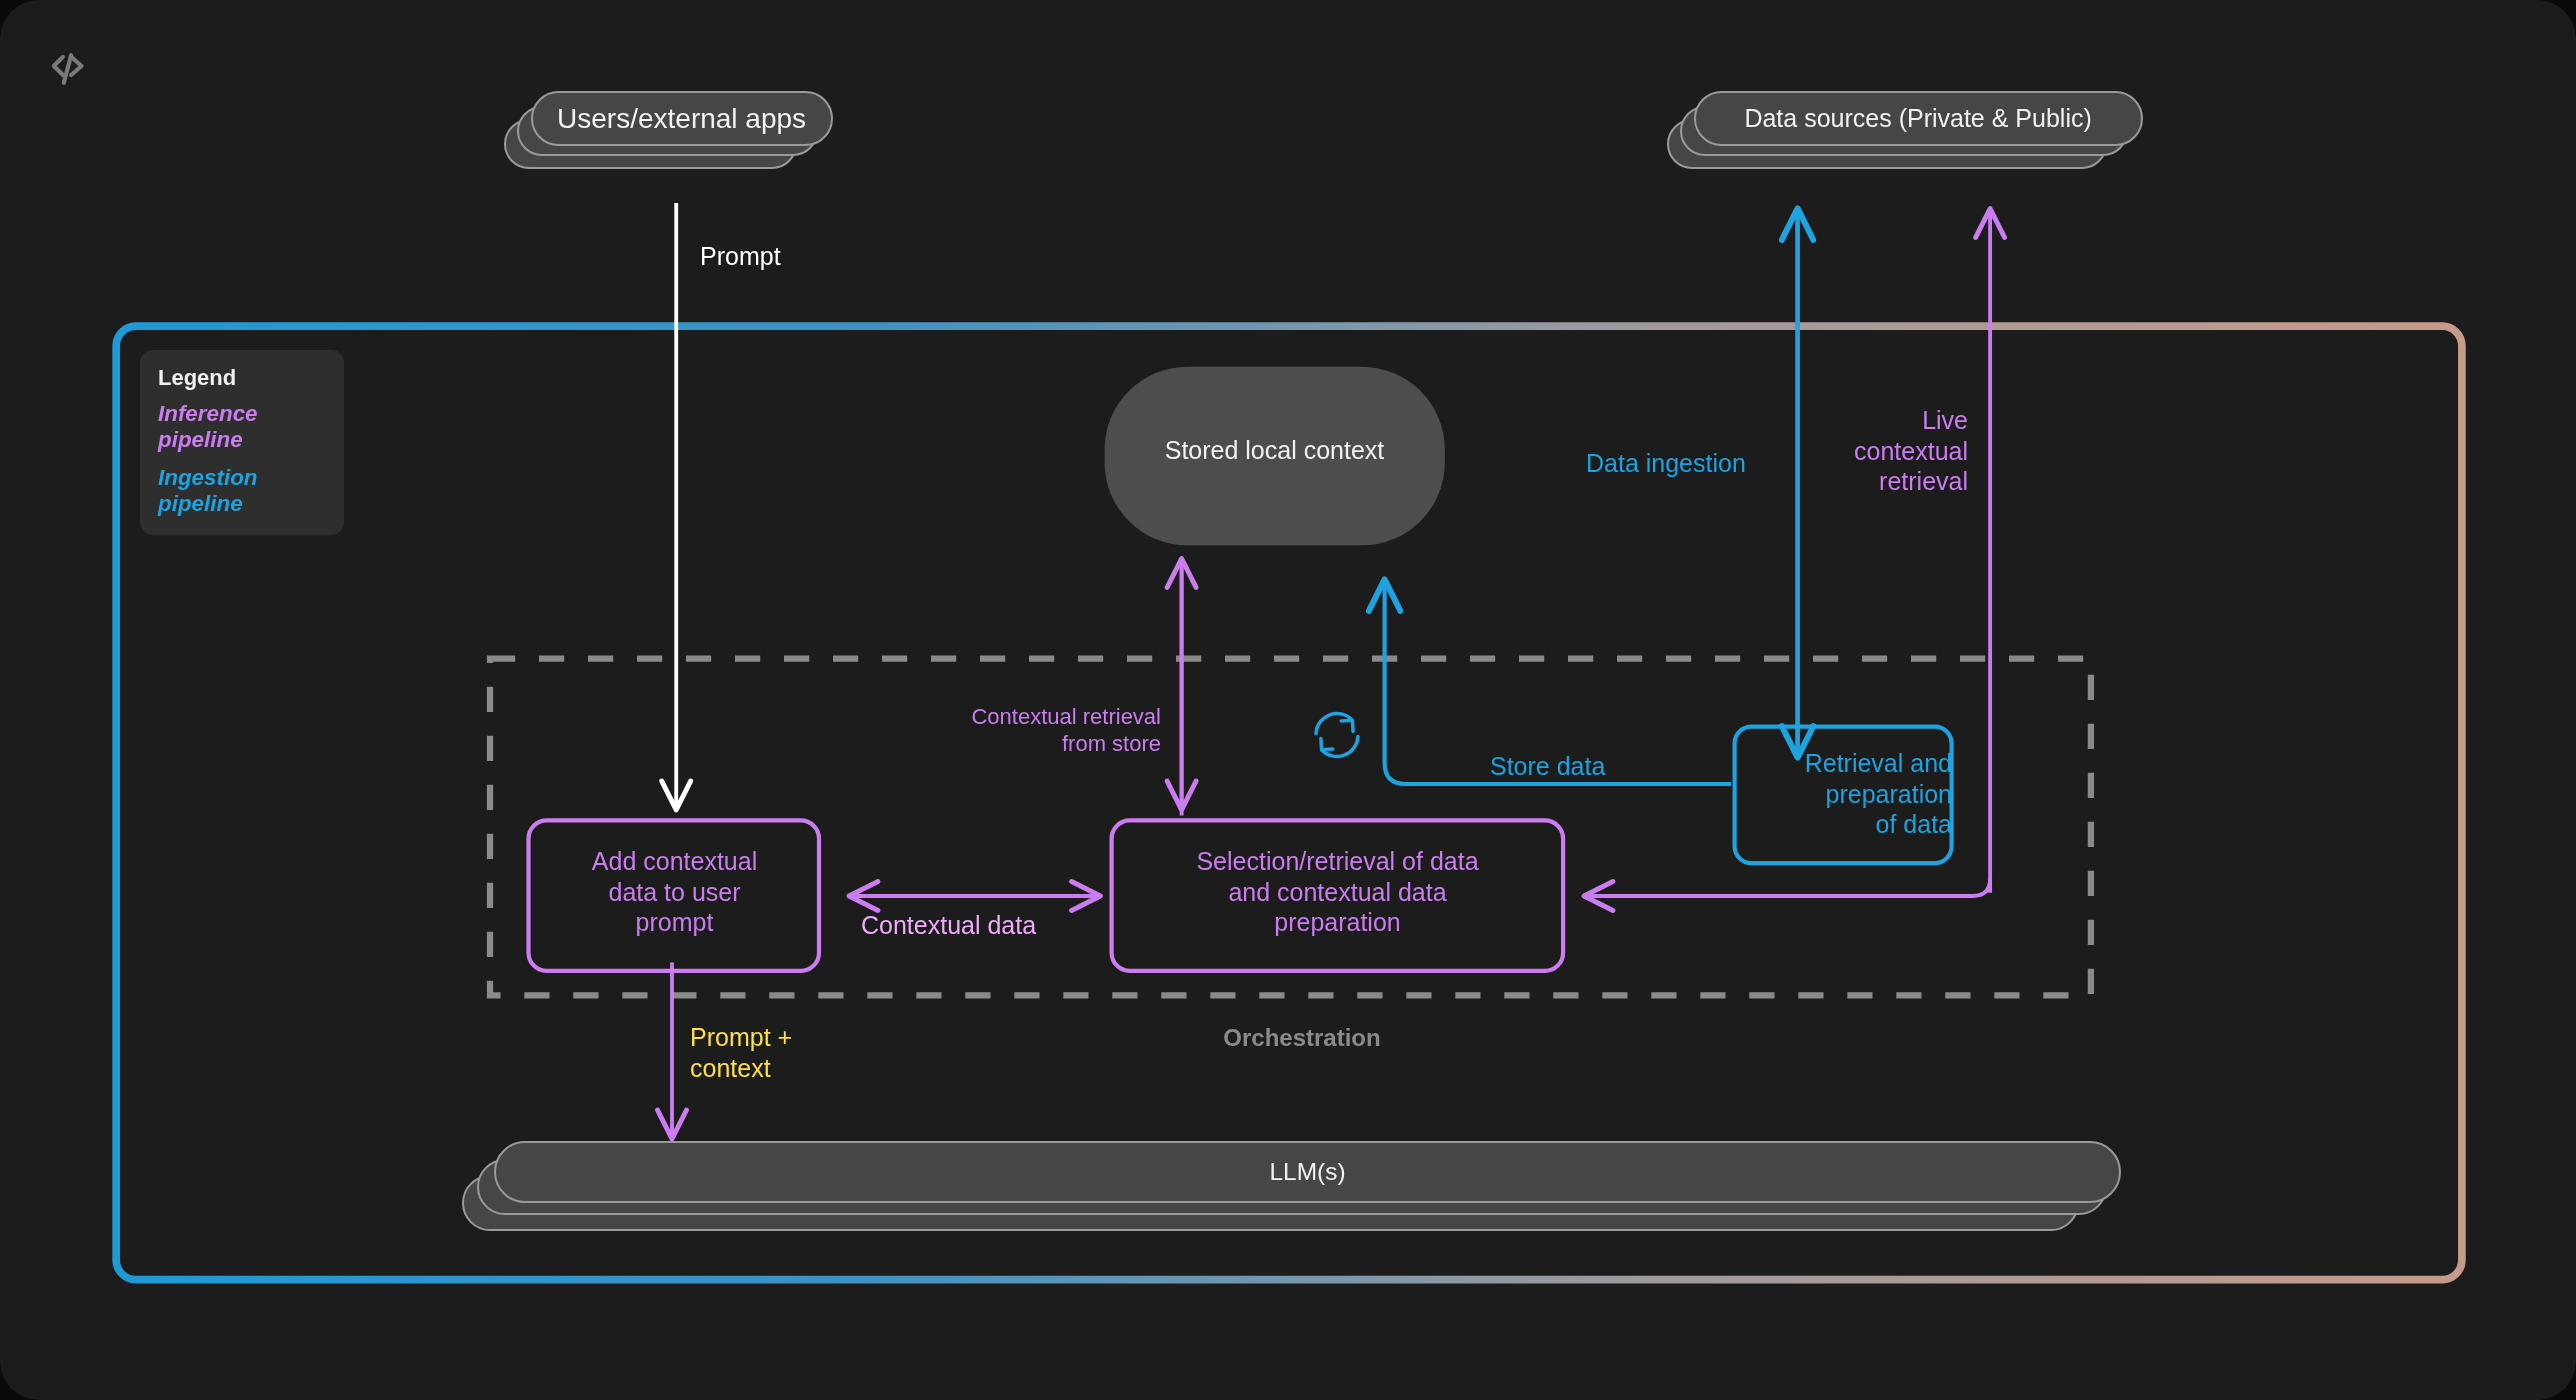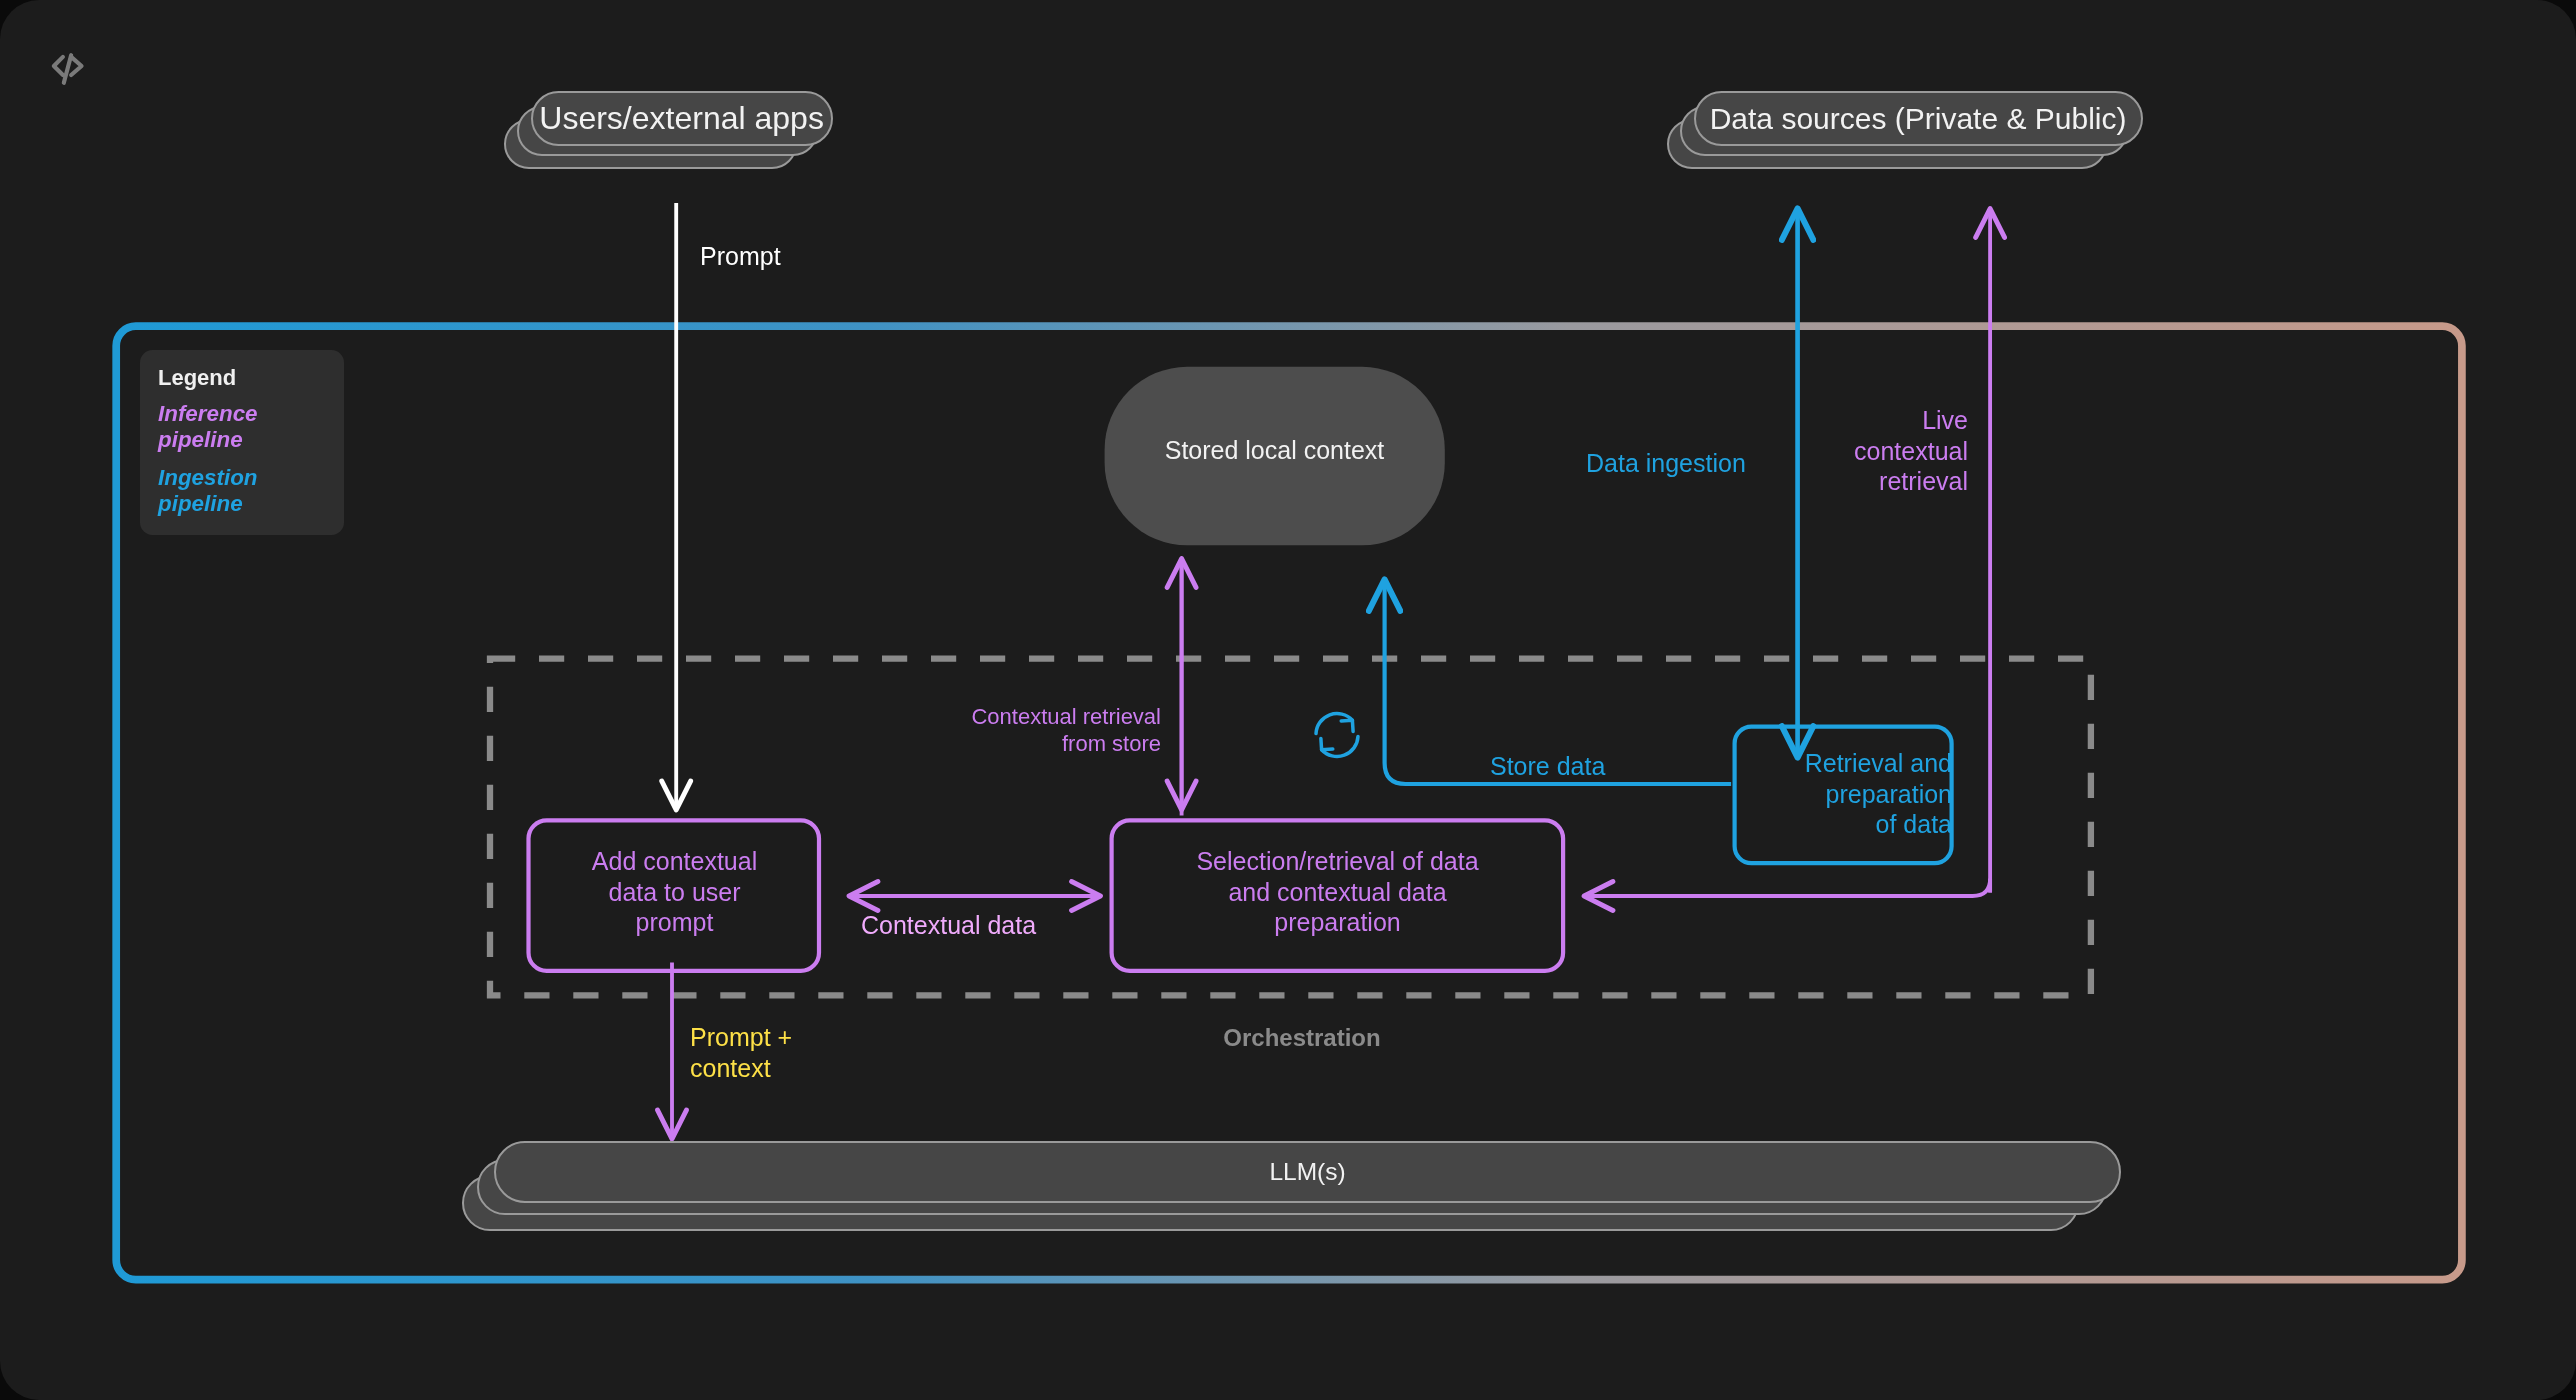--- a/index.html
+++ b/index.html
@@ -90,29 +90,29 @@
 
   <div class="legendbox" style="left:140px;top:350px;width:204px;">
     <div class="t">Legend</div>
     <div class="r" style="color:#cb7df0">Inference pipeline</div>
     <div class="r" style="color:#1fa2e0;margin-bottom:0">Ingestion pipeline</div>
   </div>
 
   <div class="stack" style="left:504px;top:91px;width:329px;height:81px;">
     <div class="layer" style="left:0;top:28px;width:293px;height:50px;"></div>
     <div class="layer" style="left:12.6px;top:15.4px;width:301px;height:50px;"></div>
-    <div class="layer top" style="left:26.6px;top:0;width:302px;height:55px;font-size:32px;">
+    <div class="layer top" style="left:26.6px;top:0;width:302px;height:55px;font-size:28px;">
       <span>Users/external apps</span>
     </div>
   </div>
 
   <div class="stack" style="left:1667px;top:91px;width:476px;height:81px;">
     <div class="layer" style="left:0;top:28px;width:440px;height:50px;"></div>
     <div class="layer" style="left:12.6px;top:15.4px;width:448px;height:50px;"></div>
-    <div class="layer top" style="left:26.6px;top:0;width:449px;height:55px;font-size:30px;">
+    <div class="layer top" style="left:26.6px;top:0;width:449px;height:55px;font-size:25px;">
       <span>Data sources (Private &amp; Public)</span>
     </div>
   </div>
 
   <div class="stack" style="left:462px;top:1141px;width:1659px;height:91px;">
     <div class="layer" style="left:0;top:34px;width:1617px;height:56px;"></div>
     <div class="layer" style="left:15.4px;top:18px;width:1630px;height:56px;"></div>
     <div class="layer top" style="left:32px;top:0;width:1627px;height:62px;font-size:24.5px;">
       <span>LLM(s)</span>
     </div>

